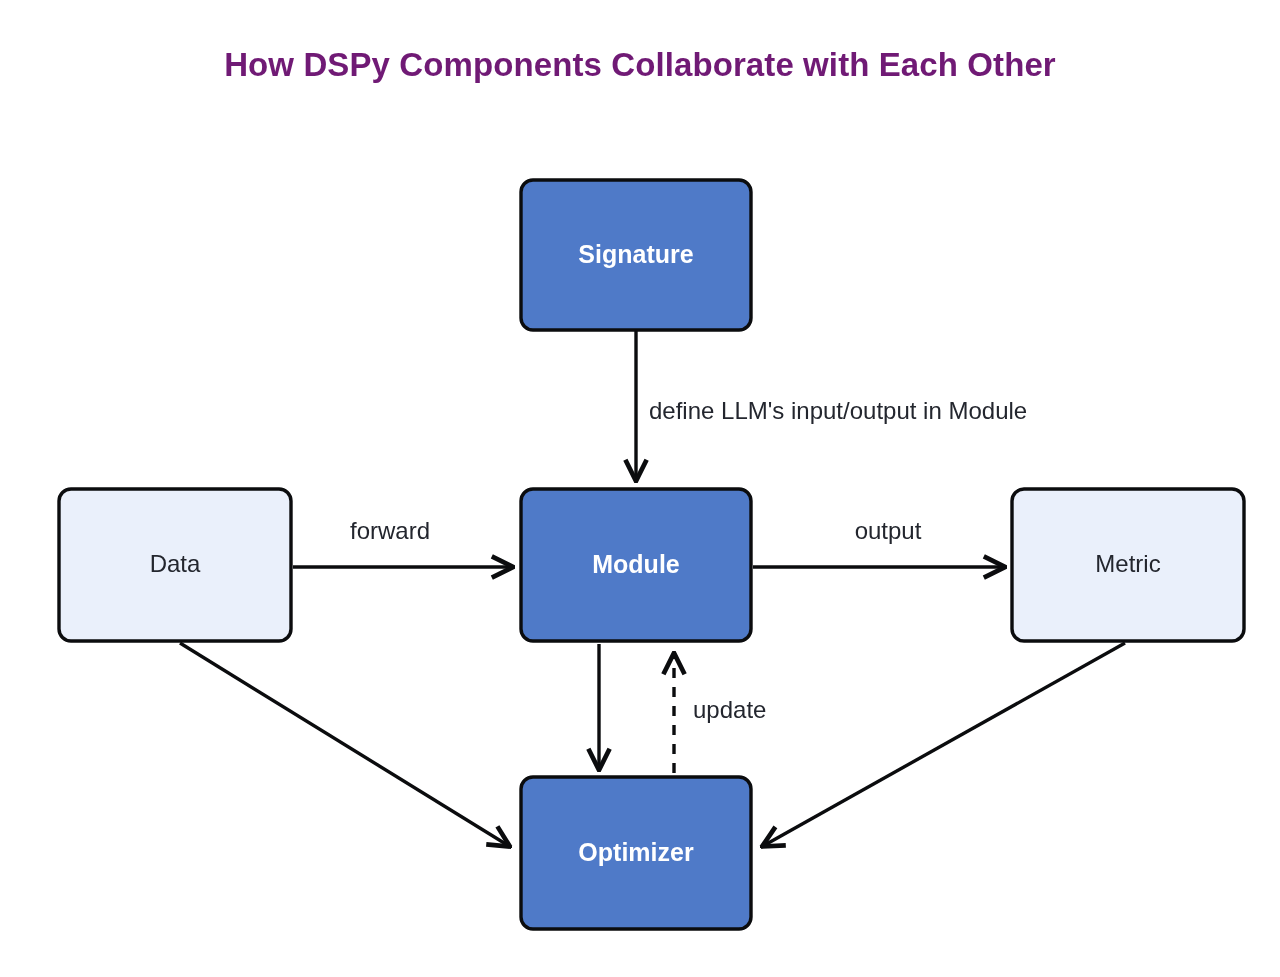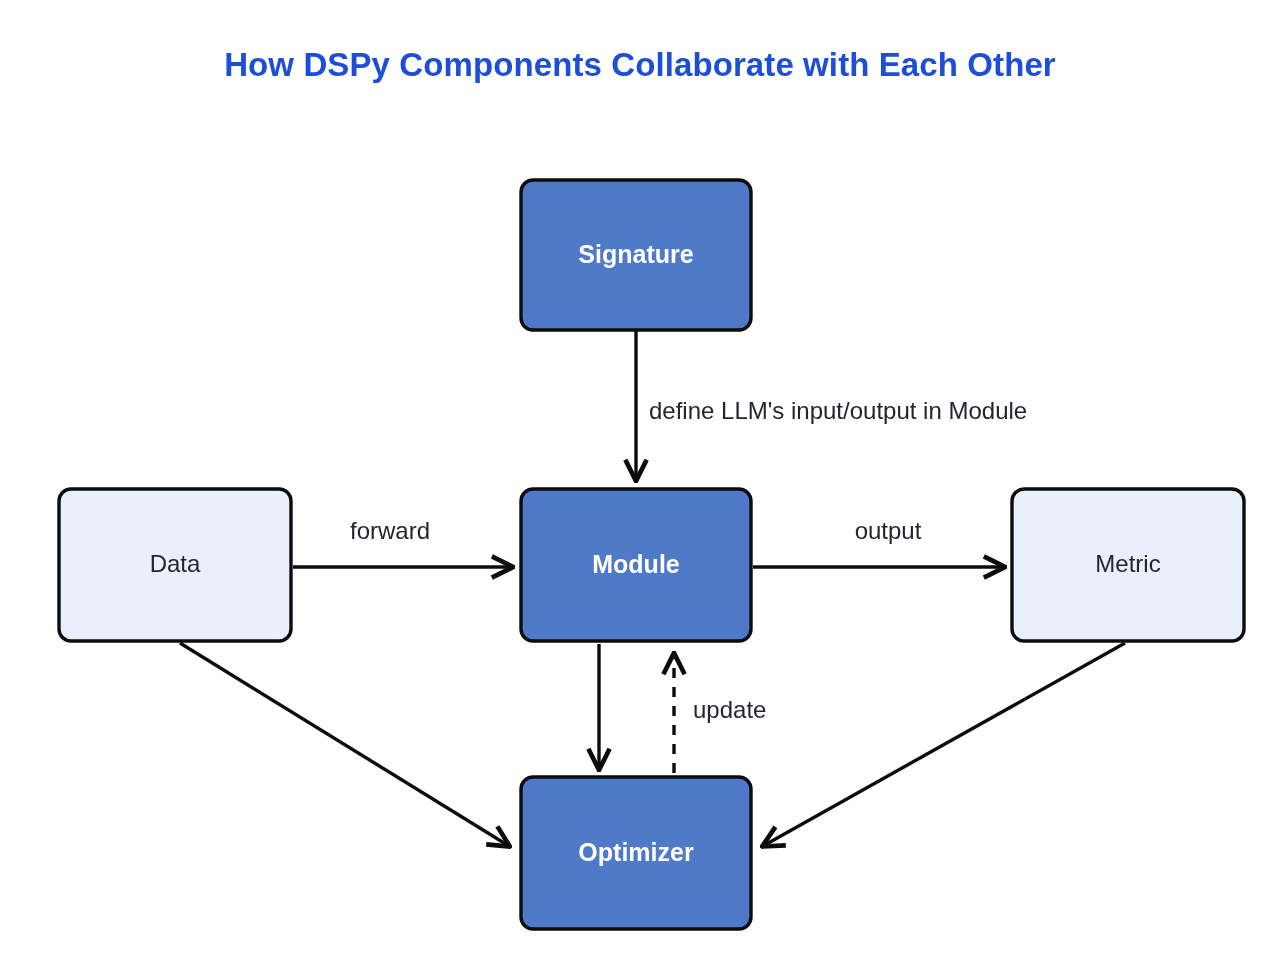--- a/index.html
+++ b/index.html
@@ -23,21 +23,21 @@
   }
   .diagram-title {
     position: absolute;
     top: 46px;
     left: 0;
     width: 1280px;
     text-align: center;
     font-size: 33px;
     font-weight: bold;
     letter-spacing: 0.1px;
-    color: #1d4ed8;
+    color: #701a75;
     font-family: "Liberation Sans", sans-serif;
   }
   .canvas {
     position: absolute;
     top: 0;
     left: 12px;
     width: 1280px;
     height: 977px;
   }
   svg.flow {

